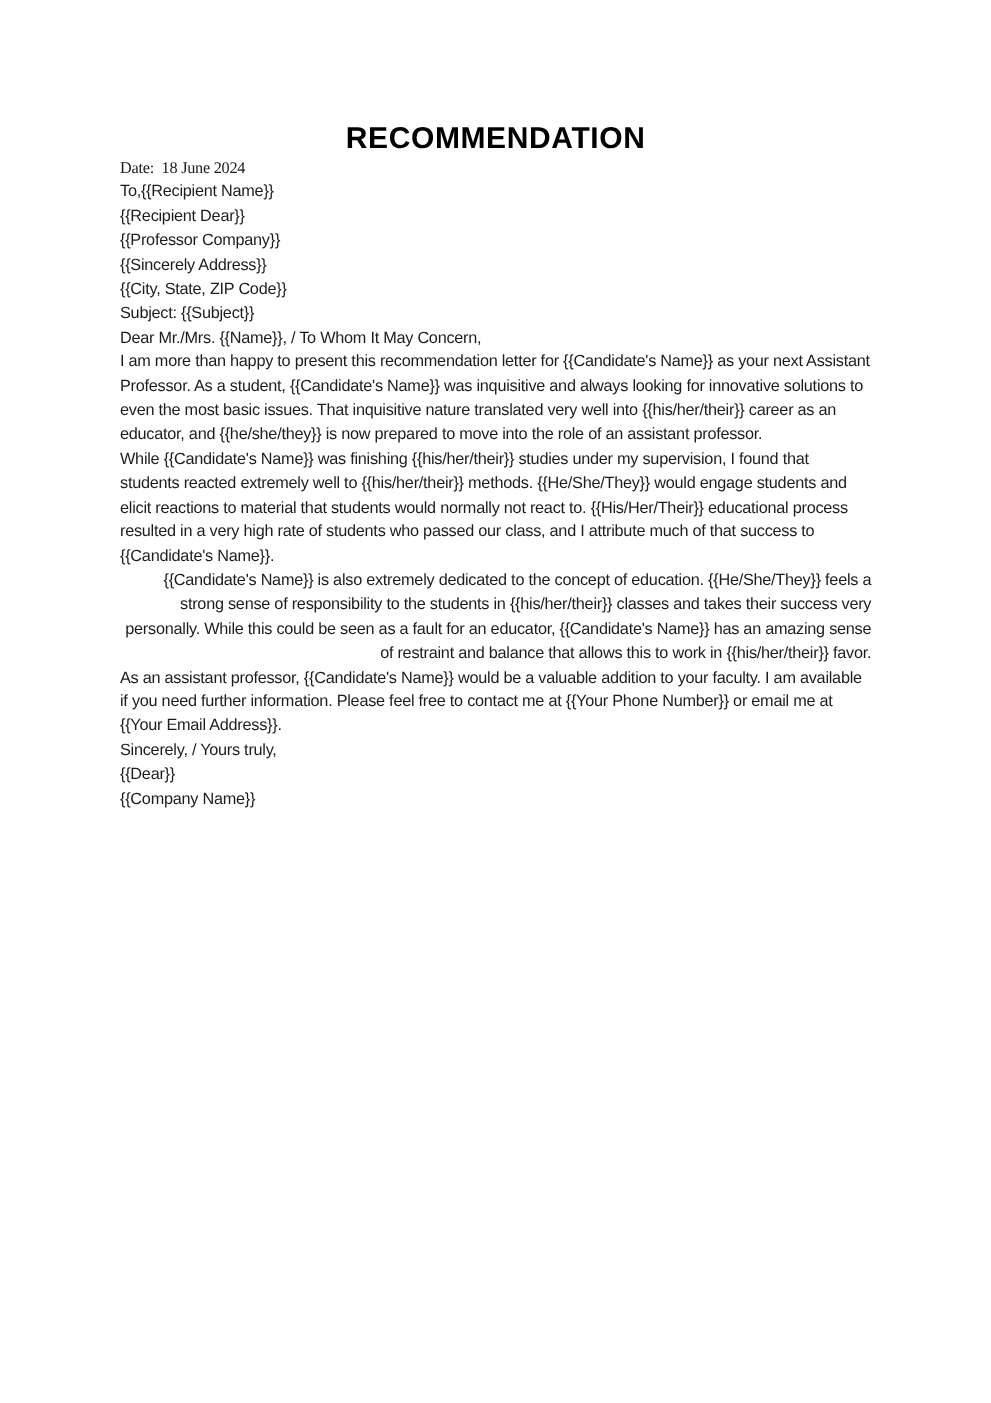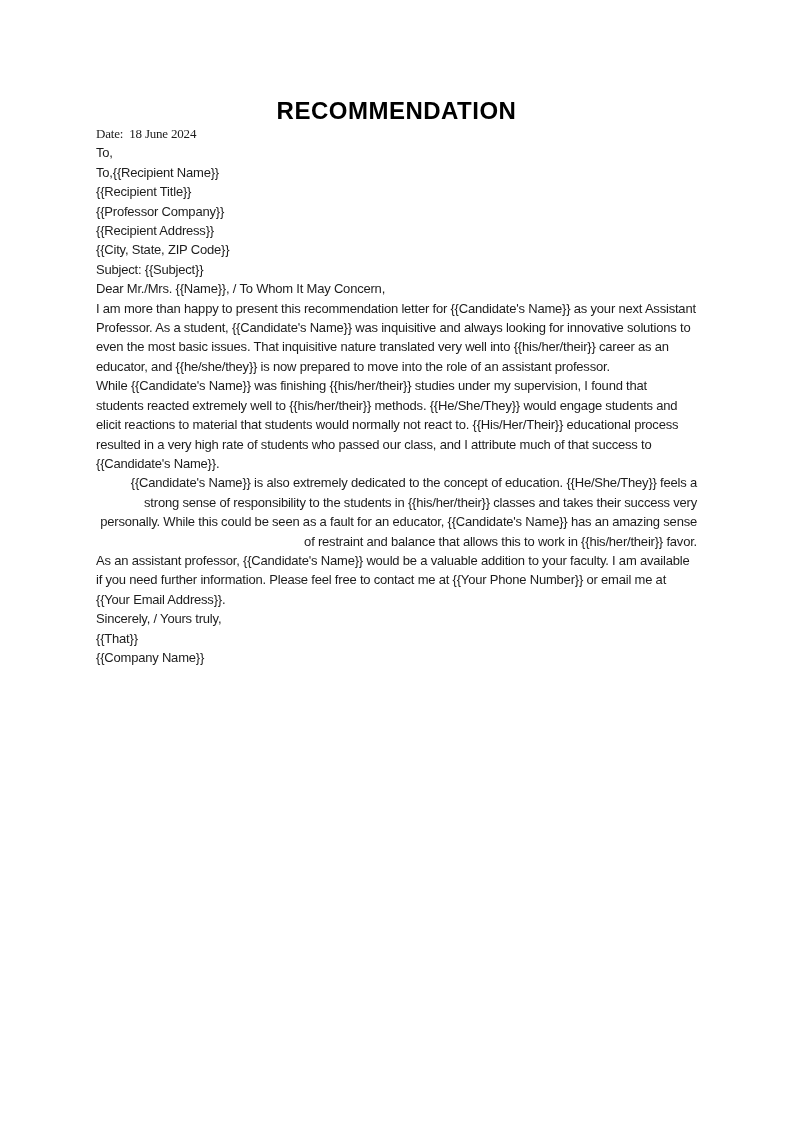--- a/index.html
+++ b/index.html
@@ -65,42 +65,41 @@
 </style>
 </head>
 <body>
 
 <div class="page">
 
   <h1 class="title">RECOMMENDATION</h1>
 
   <p class="txt date-line">Date:  18 June 2024</p>
 
-  <p class="txt to-line">To,</p>
 
   <div class="txt recipient-block">
     <div>To,{{Recipient Name}}</div>
-    <div>{{Recipient Title}}</div>
+    <div>{{Recipient Dear}}</div>
     <div>{{Professor Company}}</div>
-    <div>{{Recipient Address}}</div>
+    <div>{{Sincerely Address}}</div>
     <div>{{City, State, ZIP Code}}</div>
   </div>
 
   <p class="txt subject-line">Subject: {{Subject}}</p>
 
   <p class="txt salutation-line">Dear Mr./Mrs. {{Name}}, / To Whom It May Concern,</p>
 
   <p class="txt para-1">I am more than happy to present this recommendation letter for {{Candidate's Name}} as your next Assistant Professor. As a student, {{Candidate's Name}} was inquisitive and always looking for innovative solutions to even the most basic issues. That inquisitive nature translated very well into {{his/her/their}} career as an educator, and {{he/she/they}} is now prepared to move into the role of an assistant professor.</p>
 
   <p class="txt para-2">While {{Candidate's Name}} was finishing {{his/her/their}} studies under my supervision, I found that students reacted extremely well to {{his/her/their}} methods. {{He/She/They}} would engage students and elicit reactions to material that students would normally not react to. {{His/Her/Their}} educational process resulted in a very high rate of students who passed our class, and I attribute much of that success to {{Candidate's Name}}.</p>
 
   <p class="txt para-3">{{Candidate's Name}} is also extremely dedicated to the concept of education. {{He/She/They}} feels a strong sense of responsibility to the students in {{his/her/their}} classes and takes their success very personally. While this could be seen as a fault for an educator, {{Candidate's Name}} has an amazing sense of restraint and balance that allows this to work in {{his/her/their}} favor.</p>
 
   <p class="txt para-4">As an assistant professor, {{Candidate's Name}} would be a valuable addition to your faculty. I am available if you need further information. Please feel free to contact me at {{Your Phone Number}} or email me at {{Your Email Address}}.</p>
 
   <p class="txt closing-line">Sincerely, / Yours truly,</p>
 
   <div class="txt signature-block">
-    <div>{{That}}</div>
+    <div>{{Dear}}</div>
     <div>{{Company Name}}</div>
   </div>
 
 </div>
 
 </body></html>

